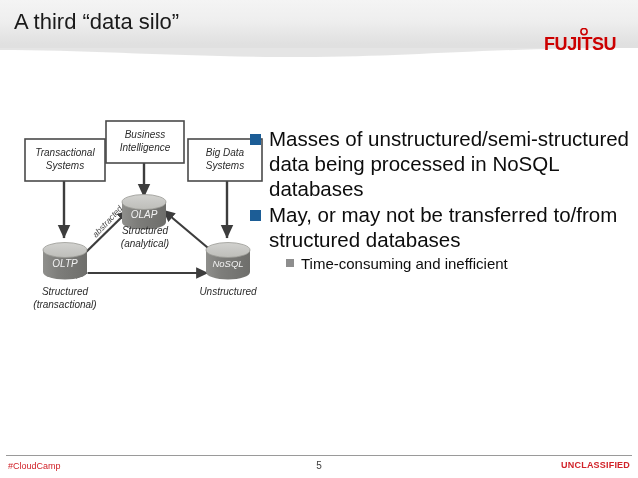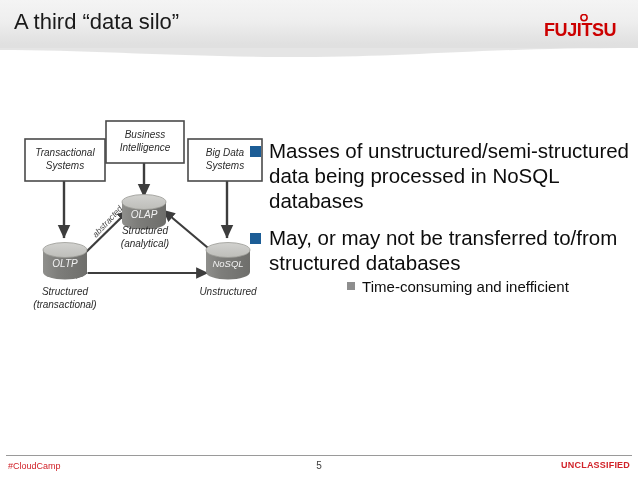--- a/index.html
+++ b/index.html
@@ -33,21 +33,21 @@
   #page-title {
     position: absolute;
     left: 14px; top: 9px;
     font-size: 22px;
     color: #1a1a1a;
     letter-spacing: 0px;
     white-space: nowrap;
   }
   #brand-logo {
     position: absolute;
-    right: 10px; top: 14px;
+    right: 10px; top: 28px;
     width: 84px; height: 26px;
   }
   #brand-logo svg { display: block; }
 
   
   #diagram {
     position: absolute;
     left: 22px; top: 110px;
     width: 244px; height: 218px; font-style: italic;
   }
@@ -57,22 +57,22 @@
   #bullets {
     position: absolute;
     left: 250px; top: 126px;
     width: 380px;
   }
   .bullet-row {
     display: flex;
     align-items: flex-start;
     margin-bottom: 1px;
   }
-  .bullet-row.lvl1 { padding-left: 0px; margin-top: 12px; }
-  .bullet-row.lvl2 { padding-left: 36px; justify-content: center; }
+  .bullet-row.lvl1 { padding-left: 0px; }
+  .bullet-row.lvl2 { padding-left: 36px; }
   .marker {
     flex: 0 0 auto;
     display: inline-block;
   }
   .lvl1 .marker {
     width: 11px; height: 11px;
     background: #1c5d96;
     margin-top: 8px;
     margin-right: 8px;
   }

